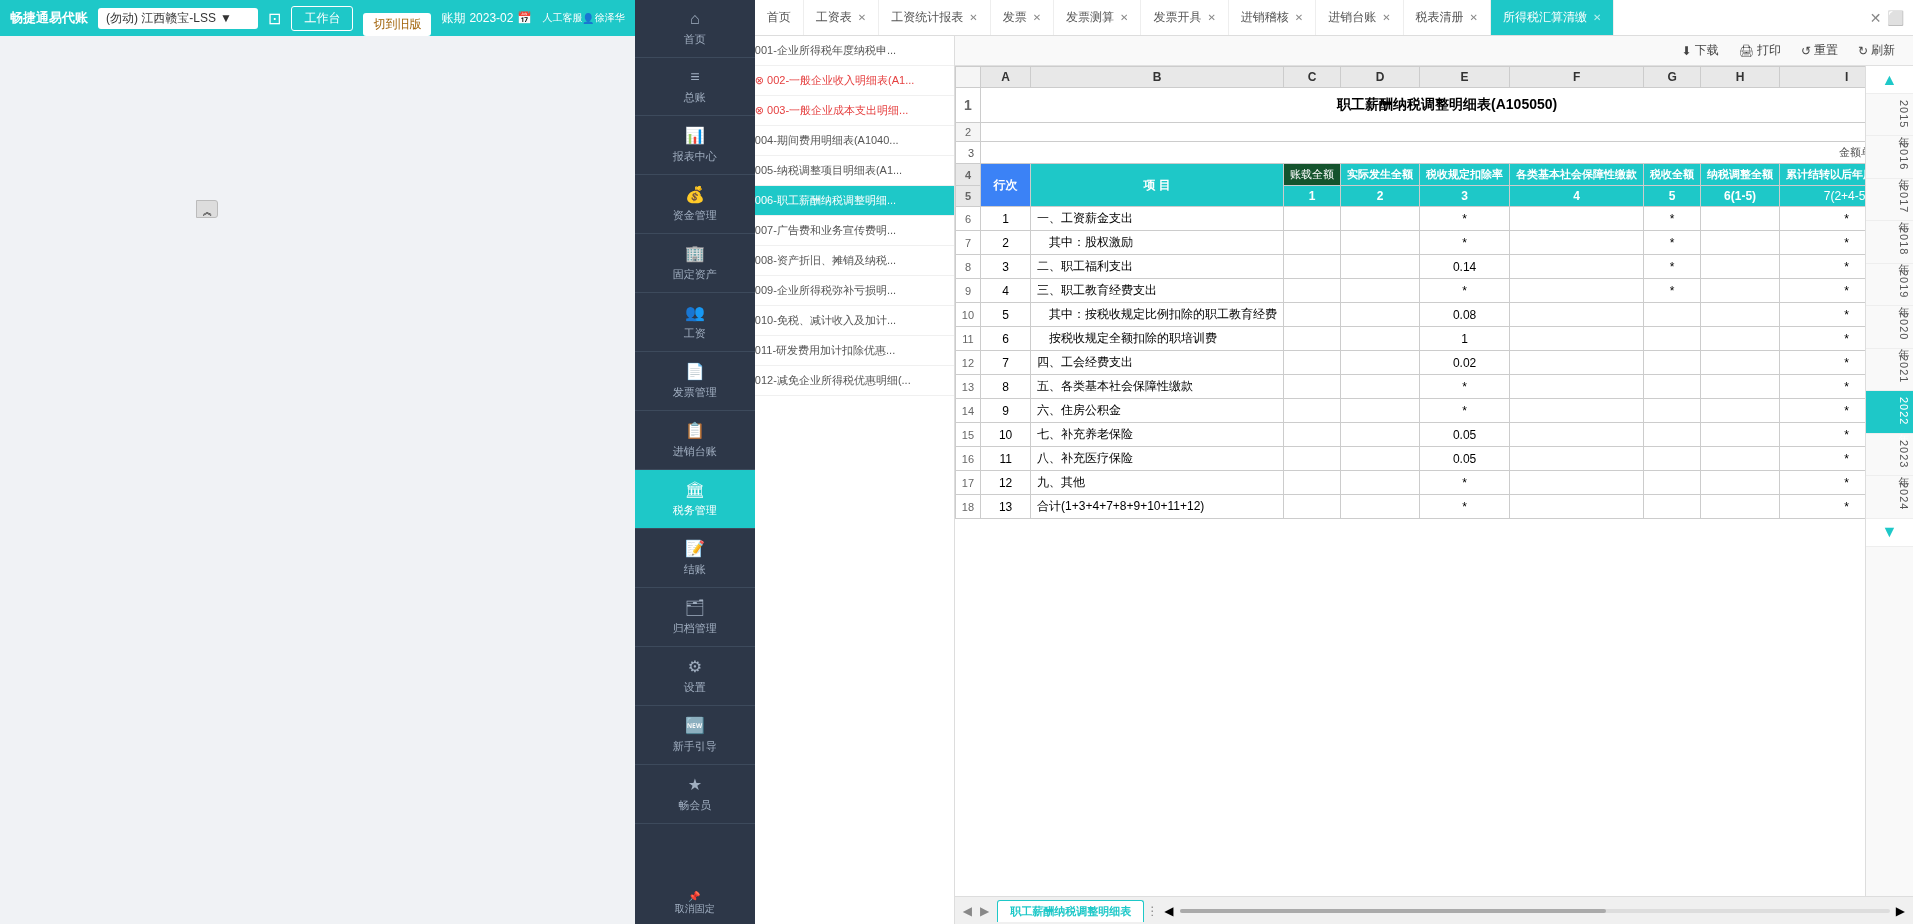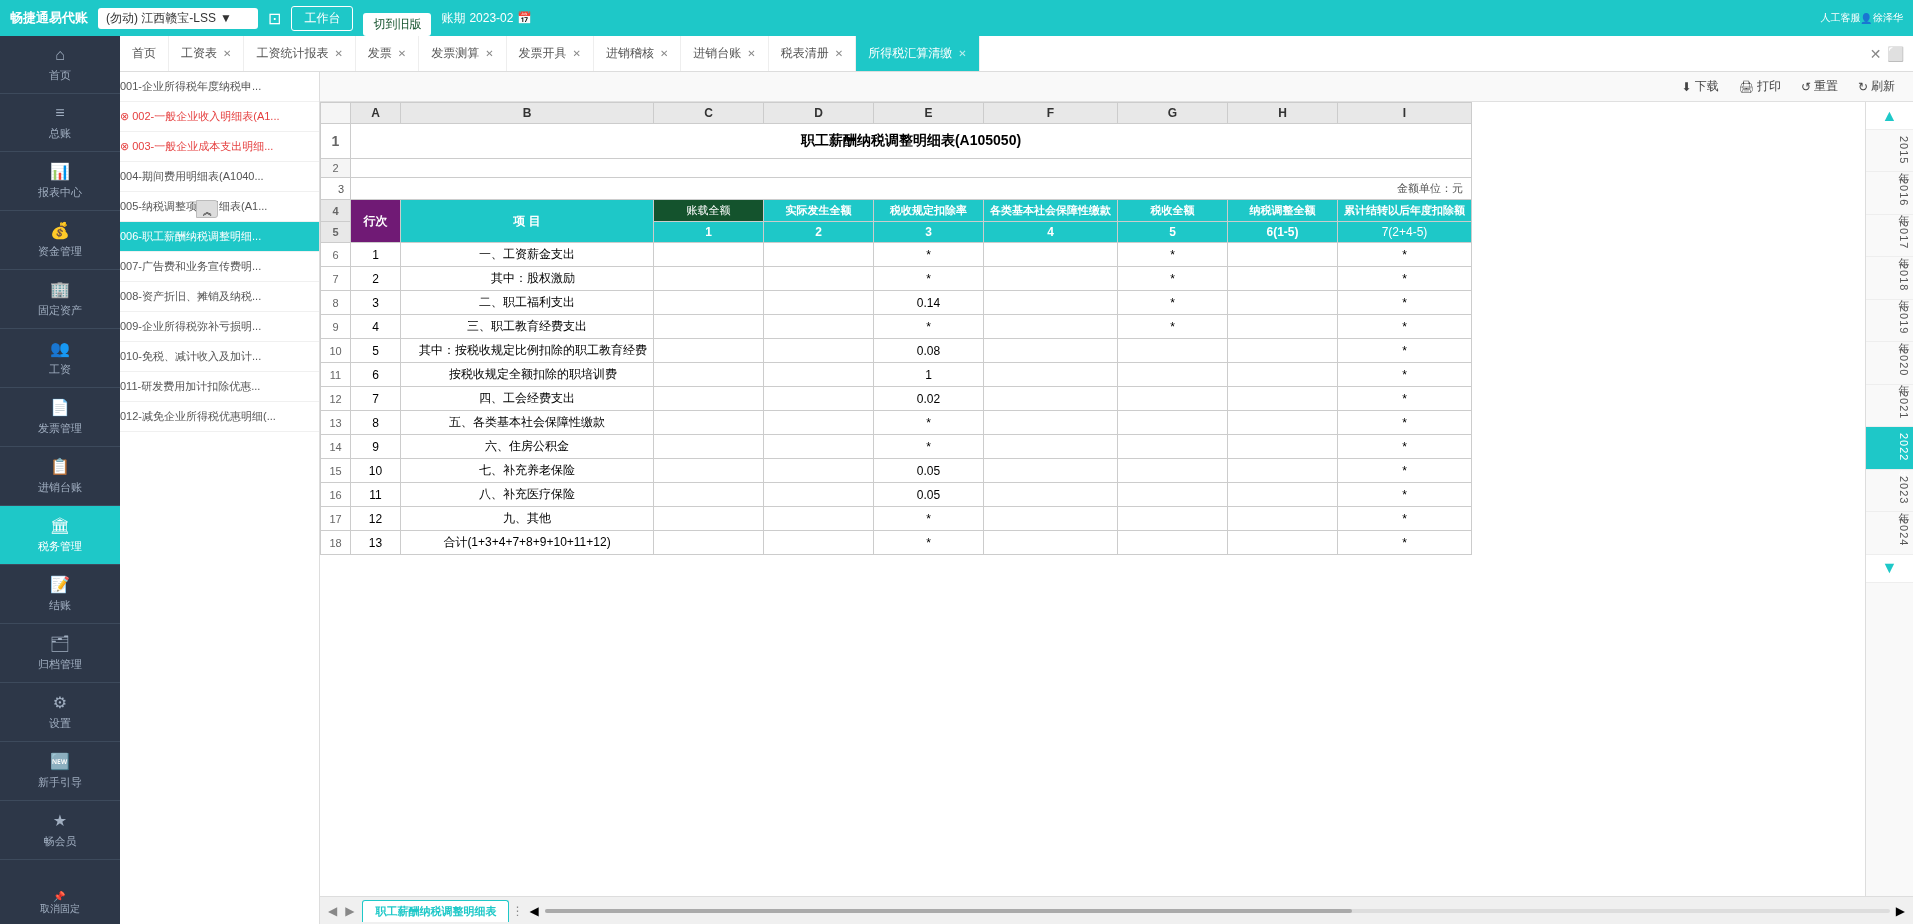--- a/index.html
+++ b/index.html
@@ -1,39 +1,39 @@
 <!DOCTYPE html>
 <html><head>
   <meta charset="utf-8">
   <style>
     * { box-sizing: border-box; margin: 0; padding: 0; font-family: 'Microsoft YaHei', Arial, sans-serif; }
     body { background: #f0f2f5; font-size: 12px; overflow: hidden; }
 
     
-    .app-container { display: flex; flex-direction: column; height: 924px; width: 1913px; }
+    .app-container { display: flex; height: 924px; width: 1913px; }
 
     
     .top-bar {
       height: 36px; background: #1ec8c8; display: flex; align-items: center;
       padding: 0 10px; gap: 10px; flex-shrink: 0;
     }
     .top-bar-logo { color: white; font-size: 13px; font-weight: bold; white-space: nowrap; }
     .company-selector {
       background: white; border: none; border-radius: 3px; padding: 2px 8px;
       font-size: 12px; color: #333; display: flex; align-items: center; gap: 4px;
       cursor: pointer; min-width: 160px;
     }
     .workspace-btn {
       background: #1ec8c8; border: 1px solid white; color: white; border-radius: 3px;
       padding: 3px 12px; cursor: pointer; font-size: 12px;
     }
     .period-label { color: white; font-size: 12px; display: flex; align-items: center; gap: 4px; }
     .top-bar-right { margin-left: auto; display: flex; align-items: center; color: white; font-size: 10px; }
     .switch-old-btn {
-      background: white; color: #14532d; border: none; border-radius: 3px;
+      background: white; color: #a16207; border: none; border-radius: 3px;
       padding: 3px 10px; cursor: pointer; font-size: 12px; margin-top: 12px;
     }
 
     
     .main-layout { display: flex; flex: 1; overflow: hidden; }
 
     
     .sidebar {
       width: 120px; background: #2d3748; flex-shrink: 0;
       display: flex; flex-direction: column; overflow-y: auto;
@@ -110,21 +110,21 @@
     }
     .sheet-table .row-num { background: #f5f5f5; color: #666; width: 30px; font-size: 11px; }
     .sheet-table .col-header {
       background: #e8e8e8; color: #333; font-weight: bold; min-width: 50px;
     }
     .sheet-table .title-row td { background: white; text-align: center; font-size: 14px; font-weight: bold; }
     .sheet-table .unit-row td { background: white; text-align: right; font-size: 11px; color: #555; }
     .sheet-table .header-row-1 td { background: #1ec8c8; color: white; font-weight: bold; text-align: center; }
     .sheet-table .header-row-2 td { background: #1ec8c8; color: white; font-weight: bold; text-align: center; }
     .sheet-table .data-row td { background: white; }
-    .sheet-table .data-row td.left-align { text-align: center; }
+    .sheet-table .data-row td.left-align { text-align: left; }
 
     
     .year-nav {
       width: 48px; flex-shrink: 0; background: #f9f9f9; border-left: 1px solid #ddd;
       display: flex; flex-direction: column; align-items: center; overflow: hidden;
     }
     .year-nav-btn {
       width: 100%; height: 28px; display: flex; align-items: center; justify-content: center;
       cursor: pointer; font-size: 16px; color: #1ec8c8; background: white; border-bottom: 1px solid #eee;
     }
@@ -367,21 +367,21 @@
                     <td colspan="9"></td>
                   </tr>
 
                   <tr class="unit-row">
                     <td class="row-num">3</td>
                     <td colspan="9" style="text-align:right;padding-right:8px;">金额单位：元</td>
                   </tr>
 
                   <tr class="header-row-1">
                     <td class="row-num" style="background:#e8e8e8;color:#666;">4</td>
-                    <td rowspan="2" style="background:#701a75;color:white;font-weight:bold;text-align:center;">行次</td>
+                    <td rowspan="2" style="background:#3b82f6;color:white;font-weight:bold;text-align:center;">行次</td>
                     <td rowspan="2" style="background:#1ec8c8;color:white;font-weight:bold;text-align:center;">项 目</td>
                     <td style="background:#14532d;color:white;font-weight:normal;text-align:center;font-size:11px;">账载全额</td>
                     <td style="background:#1ec8c8;color:white;font-weight:bold;text-align:center;font-size:11px;">实际发生全额</td>
                     <td style="background:#1ec8c8;color:white;font-weight:bold;text-align:center;font-size:11px;">税收规定扣除率</td>
                     <td style="background:#1ec8c8;color:white;font-weight:bold;text-align:center;font-size:11px;">各类基本社会保障性缴款</td>
                     <td style="background:#1ec8c8;color:white;font-weight:bold;text-align:center;font-size:11px;">税收全额</td>
                     <td style="background:#1ec8c8;color:white;font-weight:bold;text-align:center;font-size:11px;">纳税调整全额</td>
                     <td style="background:#1ec8c8;color:white;font-weight:bold;text-align:center;font-size:11px;">累计结转以后年度扣除额</td>
                   </tr>
 

